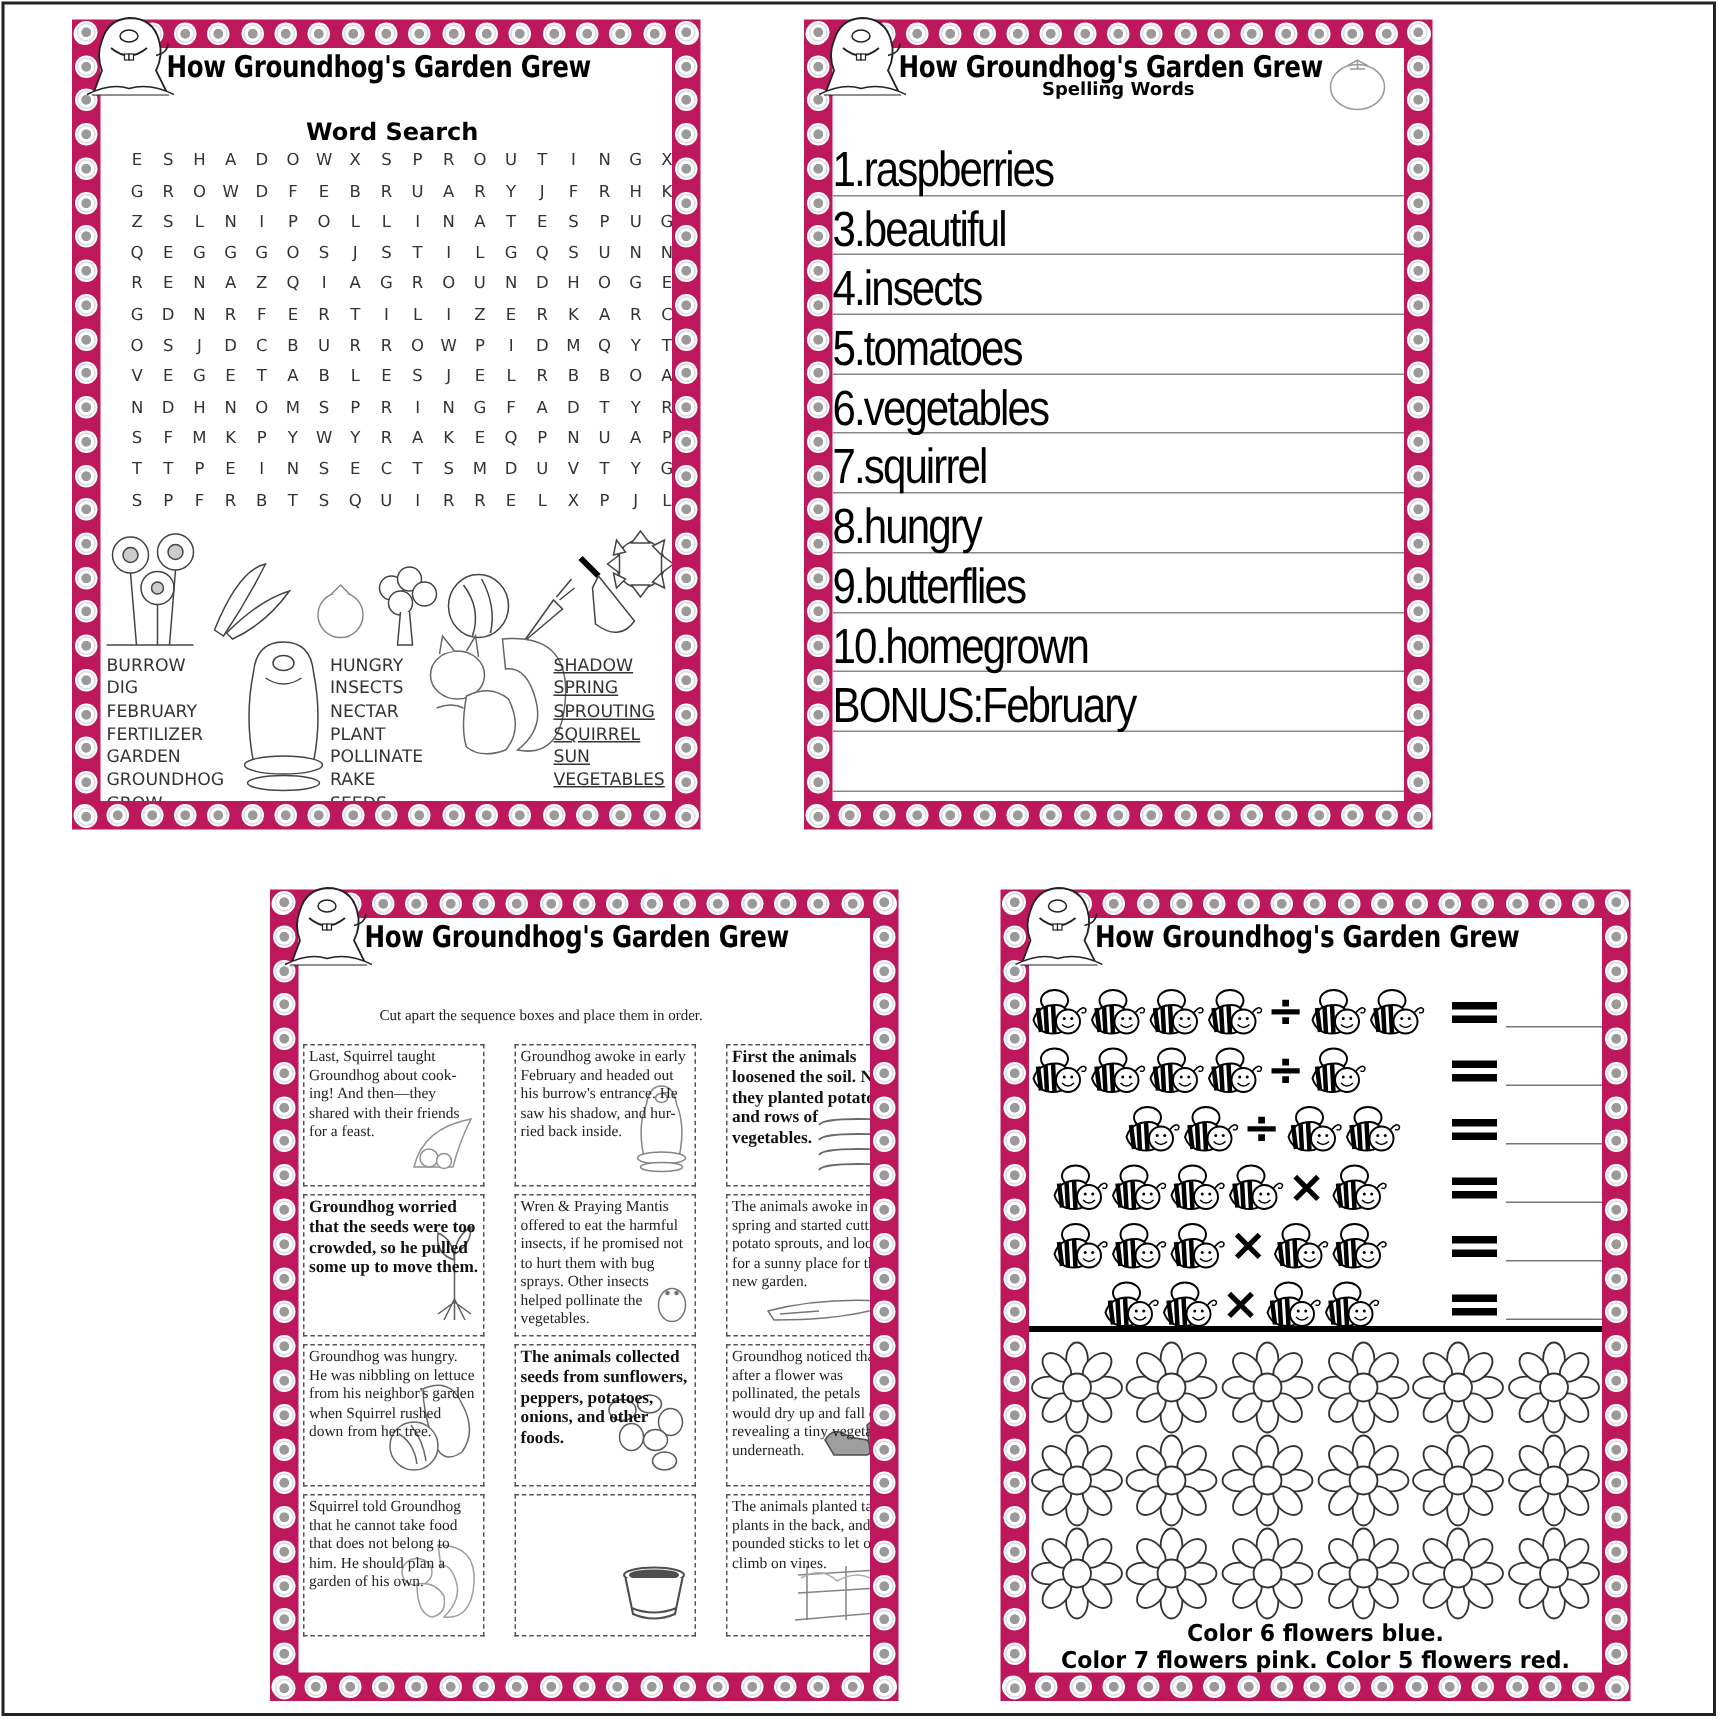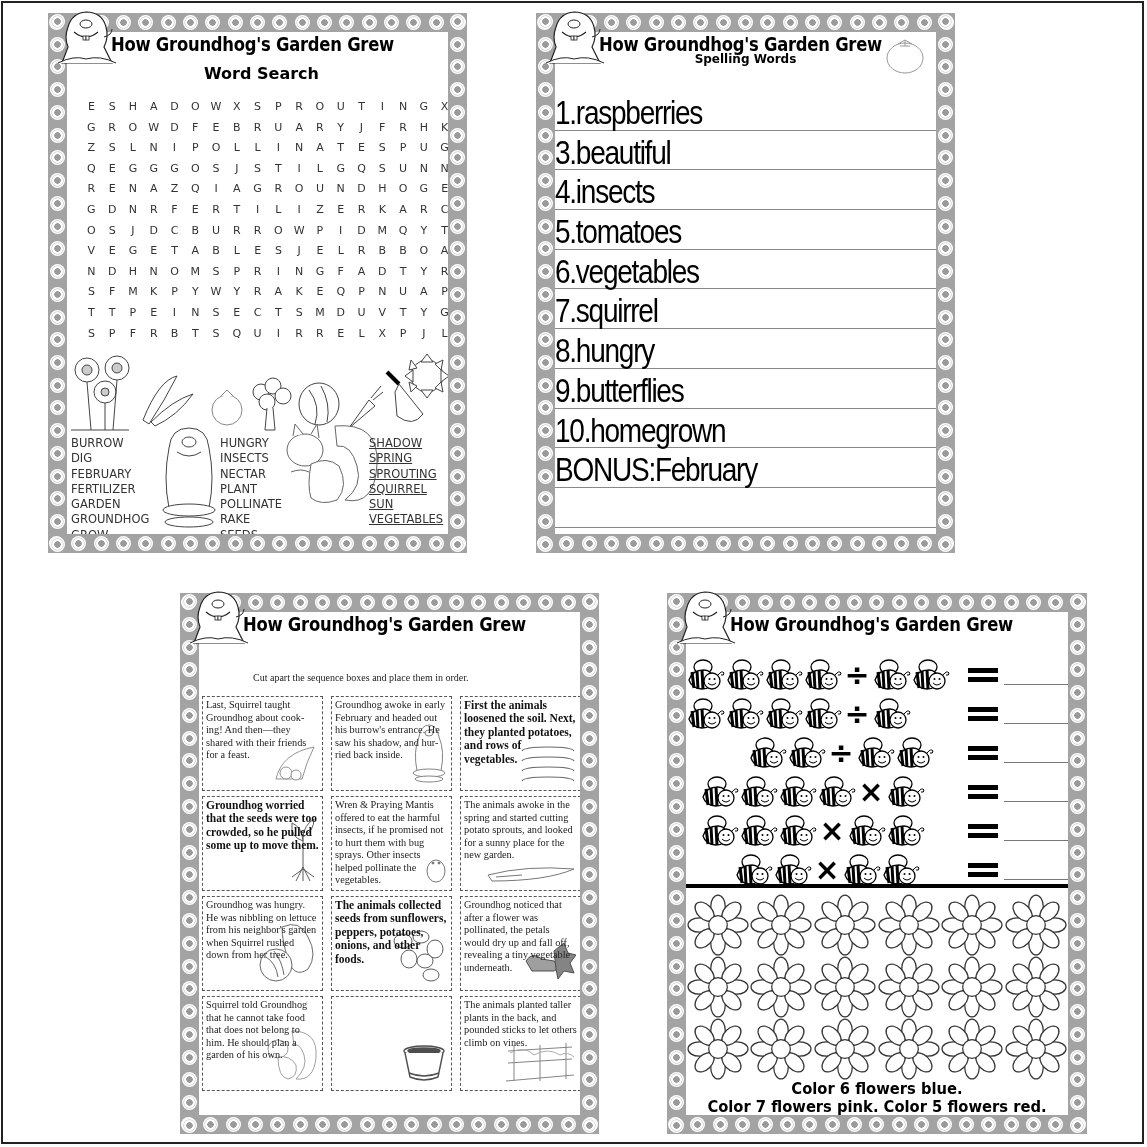--- a/index.html
+++ b/index.html
@@ -1,20 +1,20 @@
 <!DOCTYPE html>
 <html><head>
 <meta charset="utf-8">
 <style>
   * { box-sizing: border-box; margin: 0; padding: 0; }
   html, body { width: 1147px; height: 1147px; background: #fff; overflow: hidden; }
   body { position: relative; font-family: "Liberation Sans", sans-serif; }
   .outer-frame { position: absolute; left: 1px; top: 1px; width: 1143px; height: 1143px; border: 2px solid #222; }
 
-  .page { position: absolute; background: #a3a3a3; }
+  .page { position: absolute; background: #be185d; }
   .page .inner { position: absolute; left: 19px; top: 19px; right: 19px; bottom: 19px; background: #fff; overflow: hidden; }
   .flower-strip { position: absolute; display: flex; justify-content: space-between; align-items: center; }
   .flower-strip.h { left: 0; right: 0; height: 19px; flex-direction: row; padding: 0 1px; }
   .flower-strip.v { top: 0; bottom: 0; width: 19px; flex-direction: column; padding: 1px 0; }
   .bf { width: 15px; height: 15px; border-radius: 50%; background: radial-gradient(circle, #9a9a9a 0 3px, #fff 3.5px 5px, #ddd 5.5px 6px, #fff 6.5px); flex: 0 0 auto; }
 
   .mascot { position: absolute; left: 6px; top: -6px; width: 62px; height: 58px; z-index: 2; }
   .title { position: absolute; font-family: "DejaVu Sans", sans-serif; font-weight: bold; font-size: 20px; transform: scaleX(0.82); transform-origin: left top; letter-spacing: -0.3px; white-space: nowrap; color: #000; }
   .subtitle { position: absolute; left: 0; right: 0; text-align: center; font-family: "DejaVu Sans", sans-serif; font-weight: 900; color: #000; }
 
@@ -26,21 +26,21 @@
 
   
   #p2 { left: 536px; top: 13px; width: 419px; height: 540px; }
   .spell-list { position: absolute; left: 0; right: 0; top: 59px; }
   .spell-row { height: 39.7px; border-bottom: 1.5px solid #888; font-family: "Liberation Sans", sans-serif; font-size: 33px; line-height: 44px; transform-origin: left; white-space: nowrap; color: #000; letter-spacing: -1.5px; padding-left: 0; }
   .spell-row span { display: inline-block; transform: scaleX(0.85); transform-origin: left; }
 
   
   #p3 { left: 180px; top: 593px; width: 419px; height: 541px; }
   .instr { position: absolute; left: 54px; top: 79px; font-family: "Liberation Serif", serif; font-size: 10px; color: #222; }
-  .seqgrid { position: absolute; left: 3px; top: 84px; display: grid; grid-template-columns: 121px 121px 121px; grid-template-rows: 95px 95px 95px 95px; gap: 5px 8px; }
+  .seqgrid { position: absolute; left: 3px; top: 84px; display: grid; grid-template-columns: 121px 121px 121px; grid-template-rows: 95px 95px 95px 95px; gap: 5px 20px; }
   .seqbox { border: 1px dashed #555; padding: 2px 3px; font-family: "Liberation Serif", serif; font-size: 10.3px; line-height: 12.5px; color: #222; position: relative; overflow: hidden; }
   .seqbox.big { font-size: 11.5px; line-height: 13.4px; font-weight: bold; color: #111; }
   .seqbox .txt { position: relative; z-index: 1; }
   .seqbox .pic { position: absolute; right: 4px; bottom: 4px; opacity: 0.8; }
 
   
   #p4 { left: 667px; top: 593px; width: 420px; height: 541px; }
   .mathrow { position: absolute; left: 0; height: 38px; display: flex; align-items: center; }
   .bee { width: 40px; height: 34px; margin-right: -1px; flex: 0 0 auto; }
   .op { font-family: "DejaVu Sans", sans-serif; font-weight: bold; font-size: 30px; line-height: 30px; width: 30px; text-align: center; color: #000; }
@@ -182,21 +182,21 @@
       <span class="bf"></span>
       <span class="bf"></span>
       <span class="bf"></span>
       <span class="bf"></span>
       <span class="bf"></span>
       <span class="bf"></span>
       <span class="bf"></span>
     </div>
   <div class="inner">
     <div class="title" style="left:44px;top:0px;">How Groundhog's Garden Grew</div>
-    <div class="subtitle" style="top:32px;font-size:16px;padding-left:8px;">Word Search</div>
+    <div class="subtitle" style="top:46px;font-size:16px;padding-left:8px;">Word Search</div>
     <div class="grid" id="ws-grid">
         <span>E</span>
         <span>S</span>
         <span>H</span>
         <span>A</span>
         <span>D</span>
         <span>O</span>
         <span>W</span>
         <span>X</span>
         <span>S</span>

